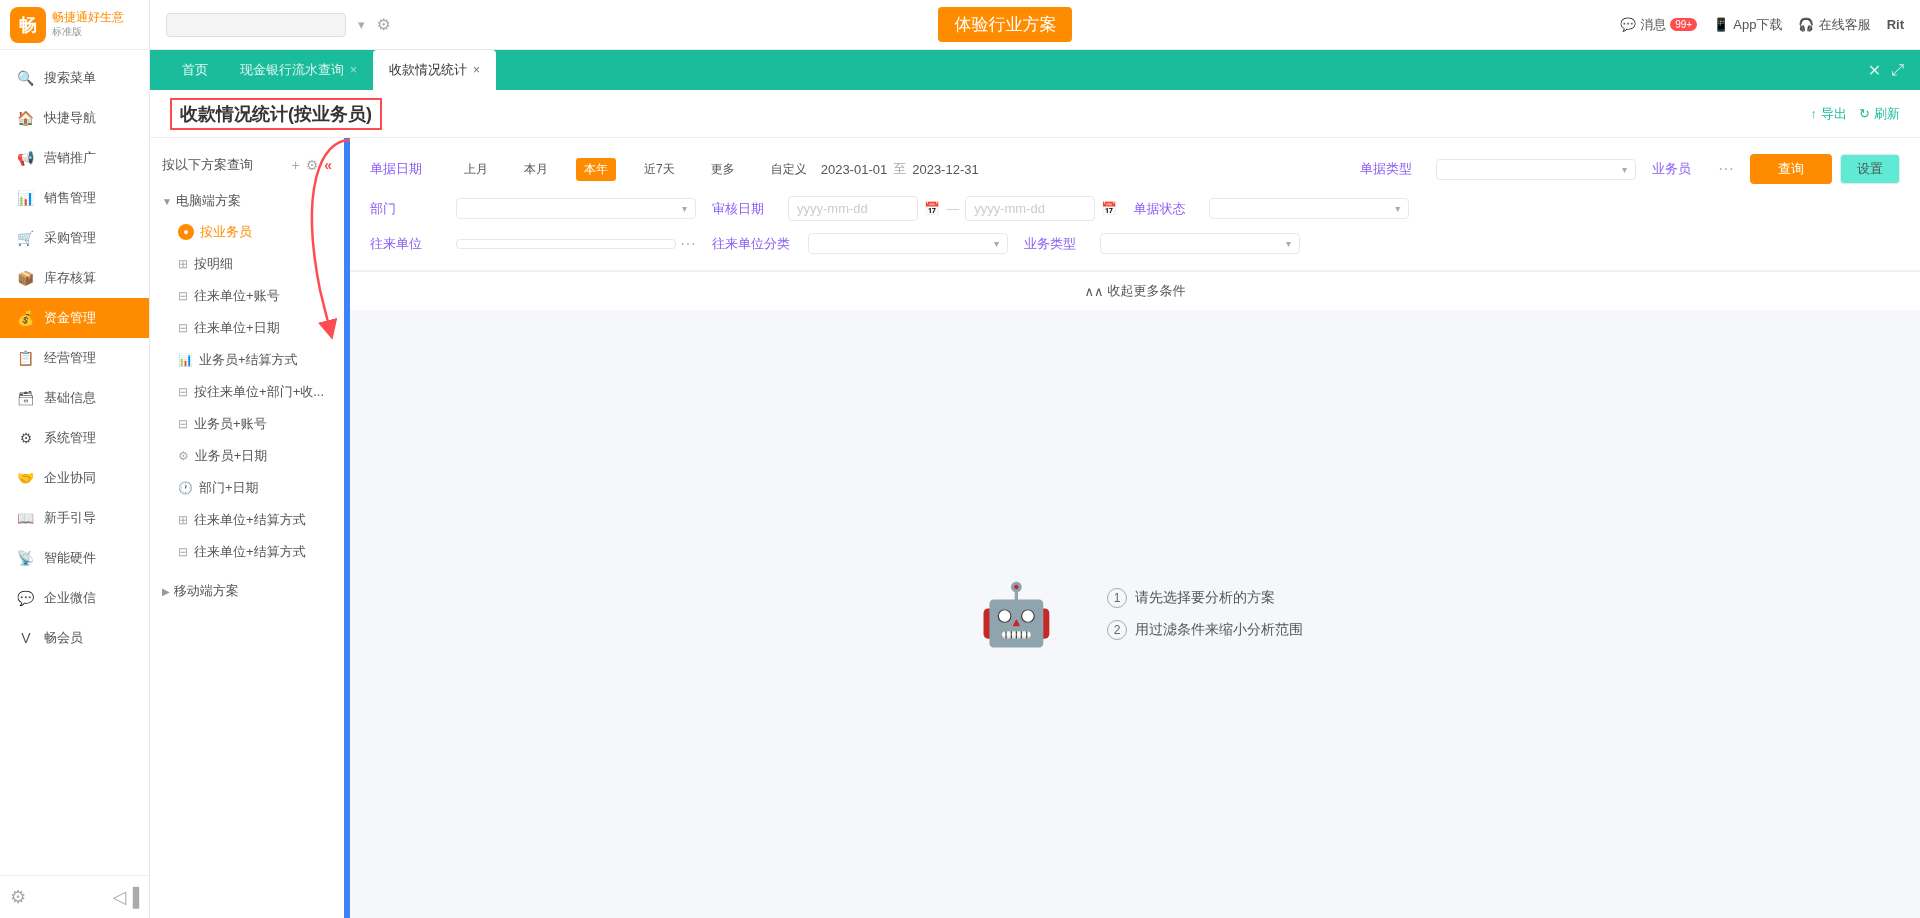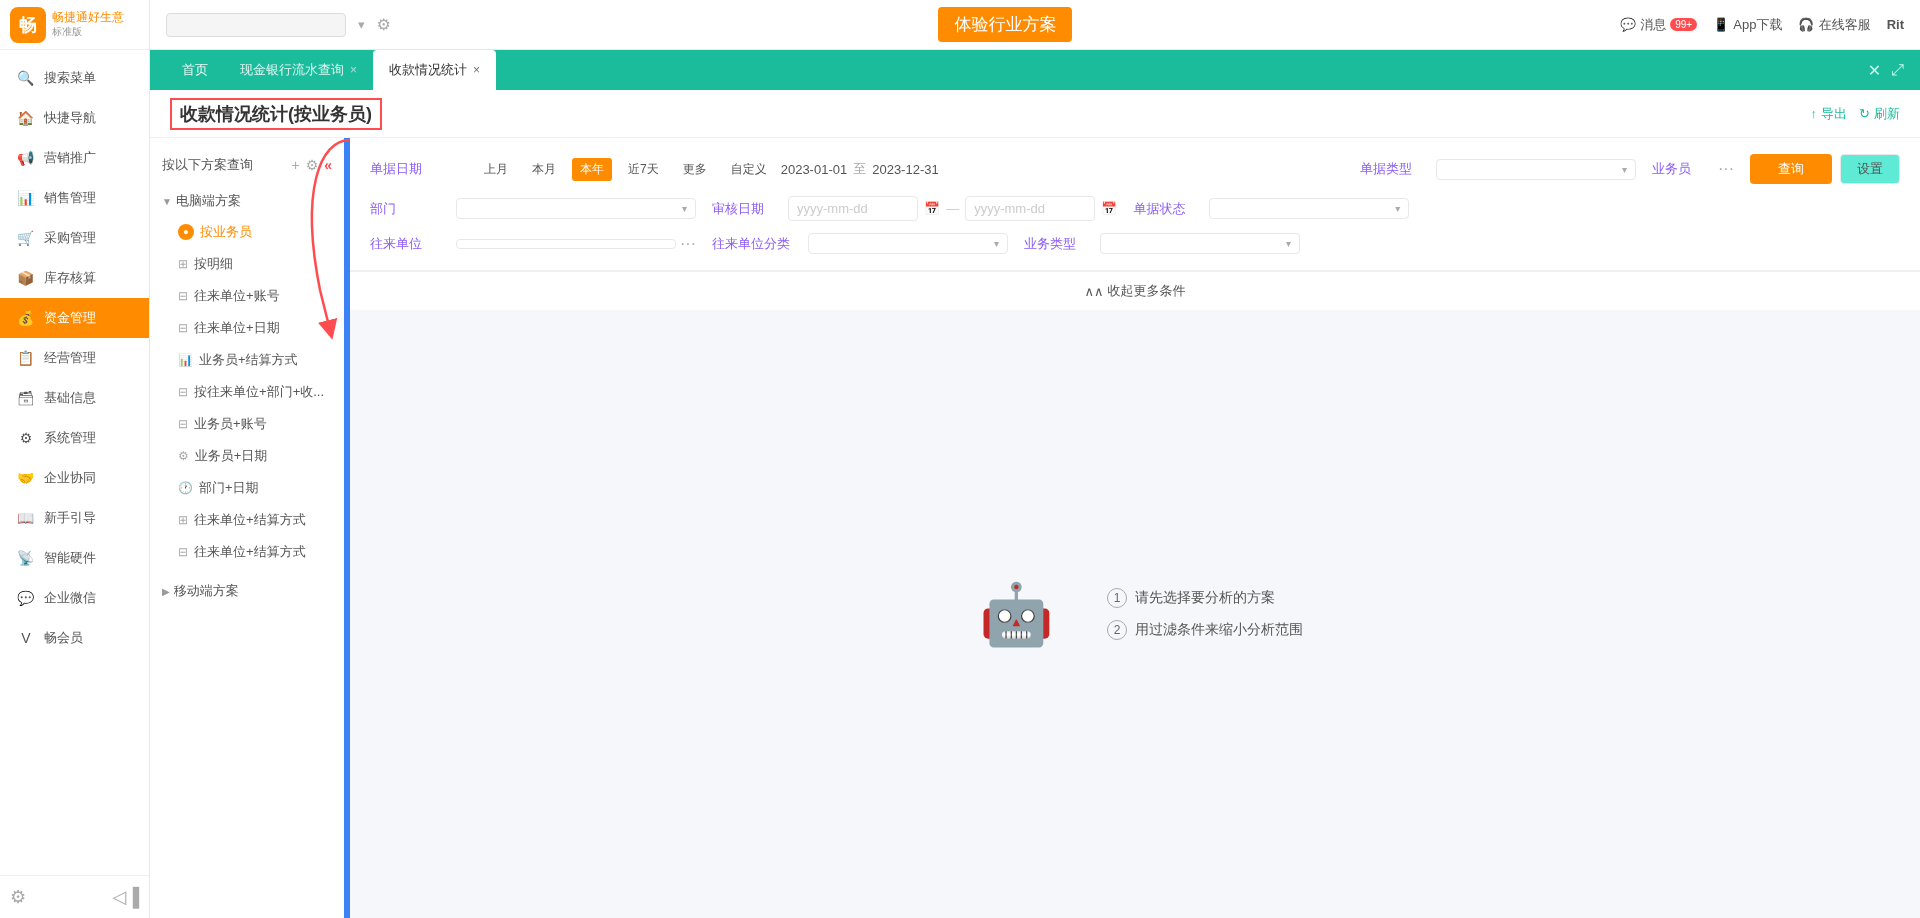--- a/index.html
+++ b/index.html
@@ -59,21 +59,21 @@
 
     
     .right-main { flex: 1; display: flex; flex-direction: column; background: #f5f7fa; overflow: hidden; }
 
     
     .filter-area { background: #fff; padding: 16px 20px; border-bottom: 1px solid #f0f0f0; }
     .filter-row { display: flex; align-items: center; gap: 16px; margin-bottom: 12px; }
     .filter-row:last-child { margin-bottom: 0; }
     .filter-label { color: #8b5cf6; font-size: 13px; width: 70px; flex-shrink: 0; text-align: left; }
     .filter-control { display: flex; align-items: center; gap: 6px; flex: 1; }
-    .date-tabs { display: flex; gap: 8px; margin-left: 20px; }
+    .date-tabs { display: flex; gap: 20px; }
     .date-tab { padding: 3px 8px; font-size: 12px; color: #555; cursor: pointer; border-radius: 2px; }
     .date-tab.active { background: #ff8c00; color: white; border-radius: 3px; }
     .filter-select { border: 1px solid #e8e8e8; border-radius: 4px; padding: 4px 8px; font-size: 13px; color: #555; background: #fff; display: flex; align-items: center; gap: 4px; cursor: pointer; }
     .filter-select-wide { min-width: 200px; }
     .select-arrow { color: #aaa; font-size: 10px; }
     .filter-input { border: 1px solid #e8e8e8; border-radius: 4px; padding: 4px 8px; font-size: 13px; color: #999; min-width: 140px; }
     .filter-divider { color: #ccc; }
     .filter-btn-group { display: flex; gap: 8px; align-items: center; }
     .btn-query { background: #ff8c00; color: white; border: none; border-radius: 4px; padding: 6px 28px; font-size: 13px; cursor: pointer; }
     .btn-set { border: 1px solid #e8e8e8; background: #5eead4; color: #555; border-radius: 4px; padding: 5px 16px; font-size: 13px; cursor: pointer; }

